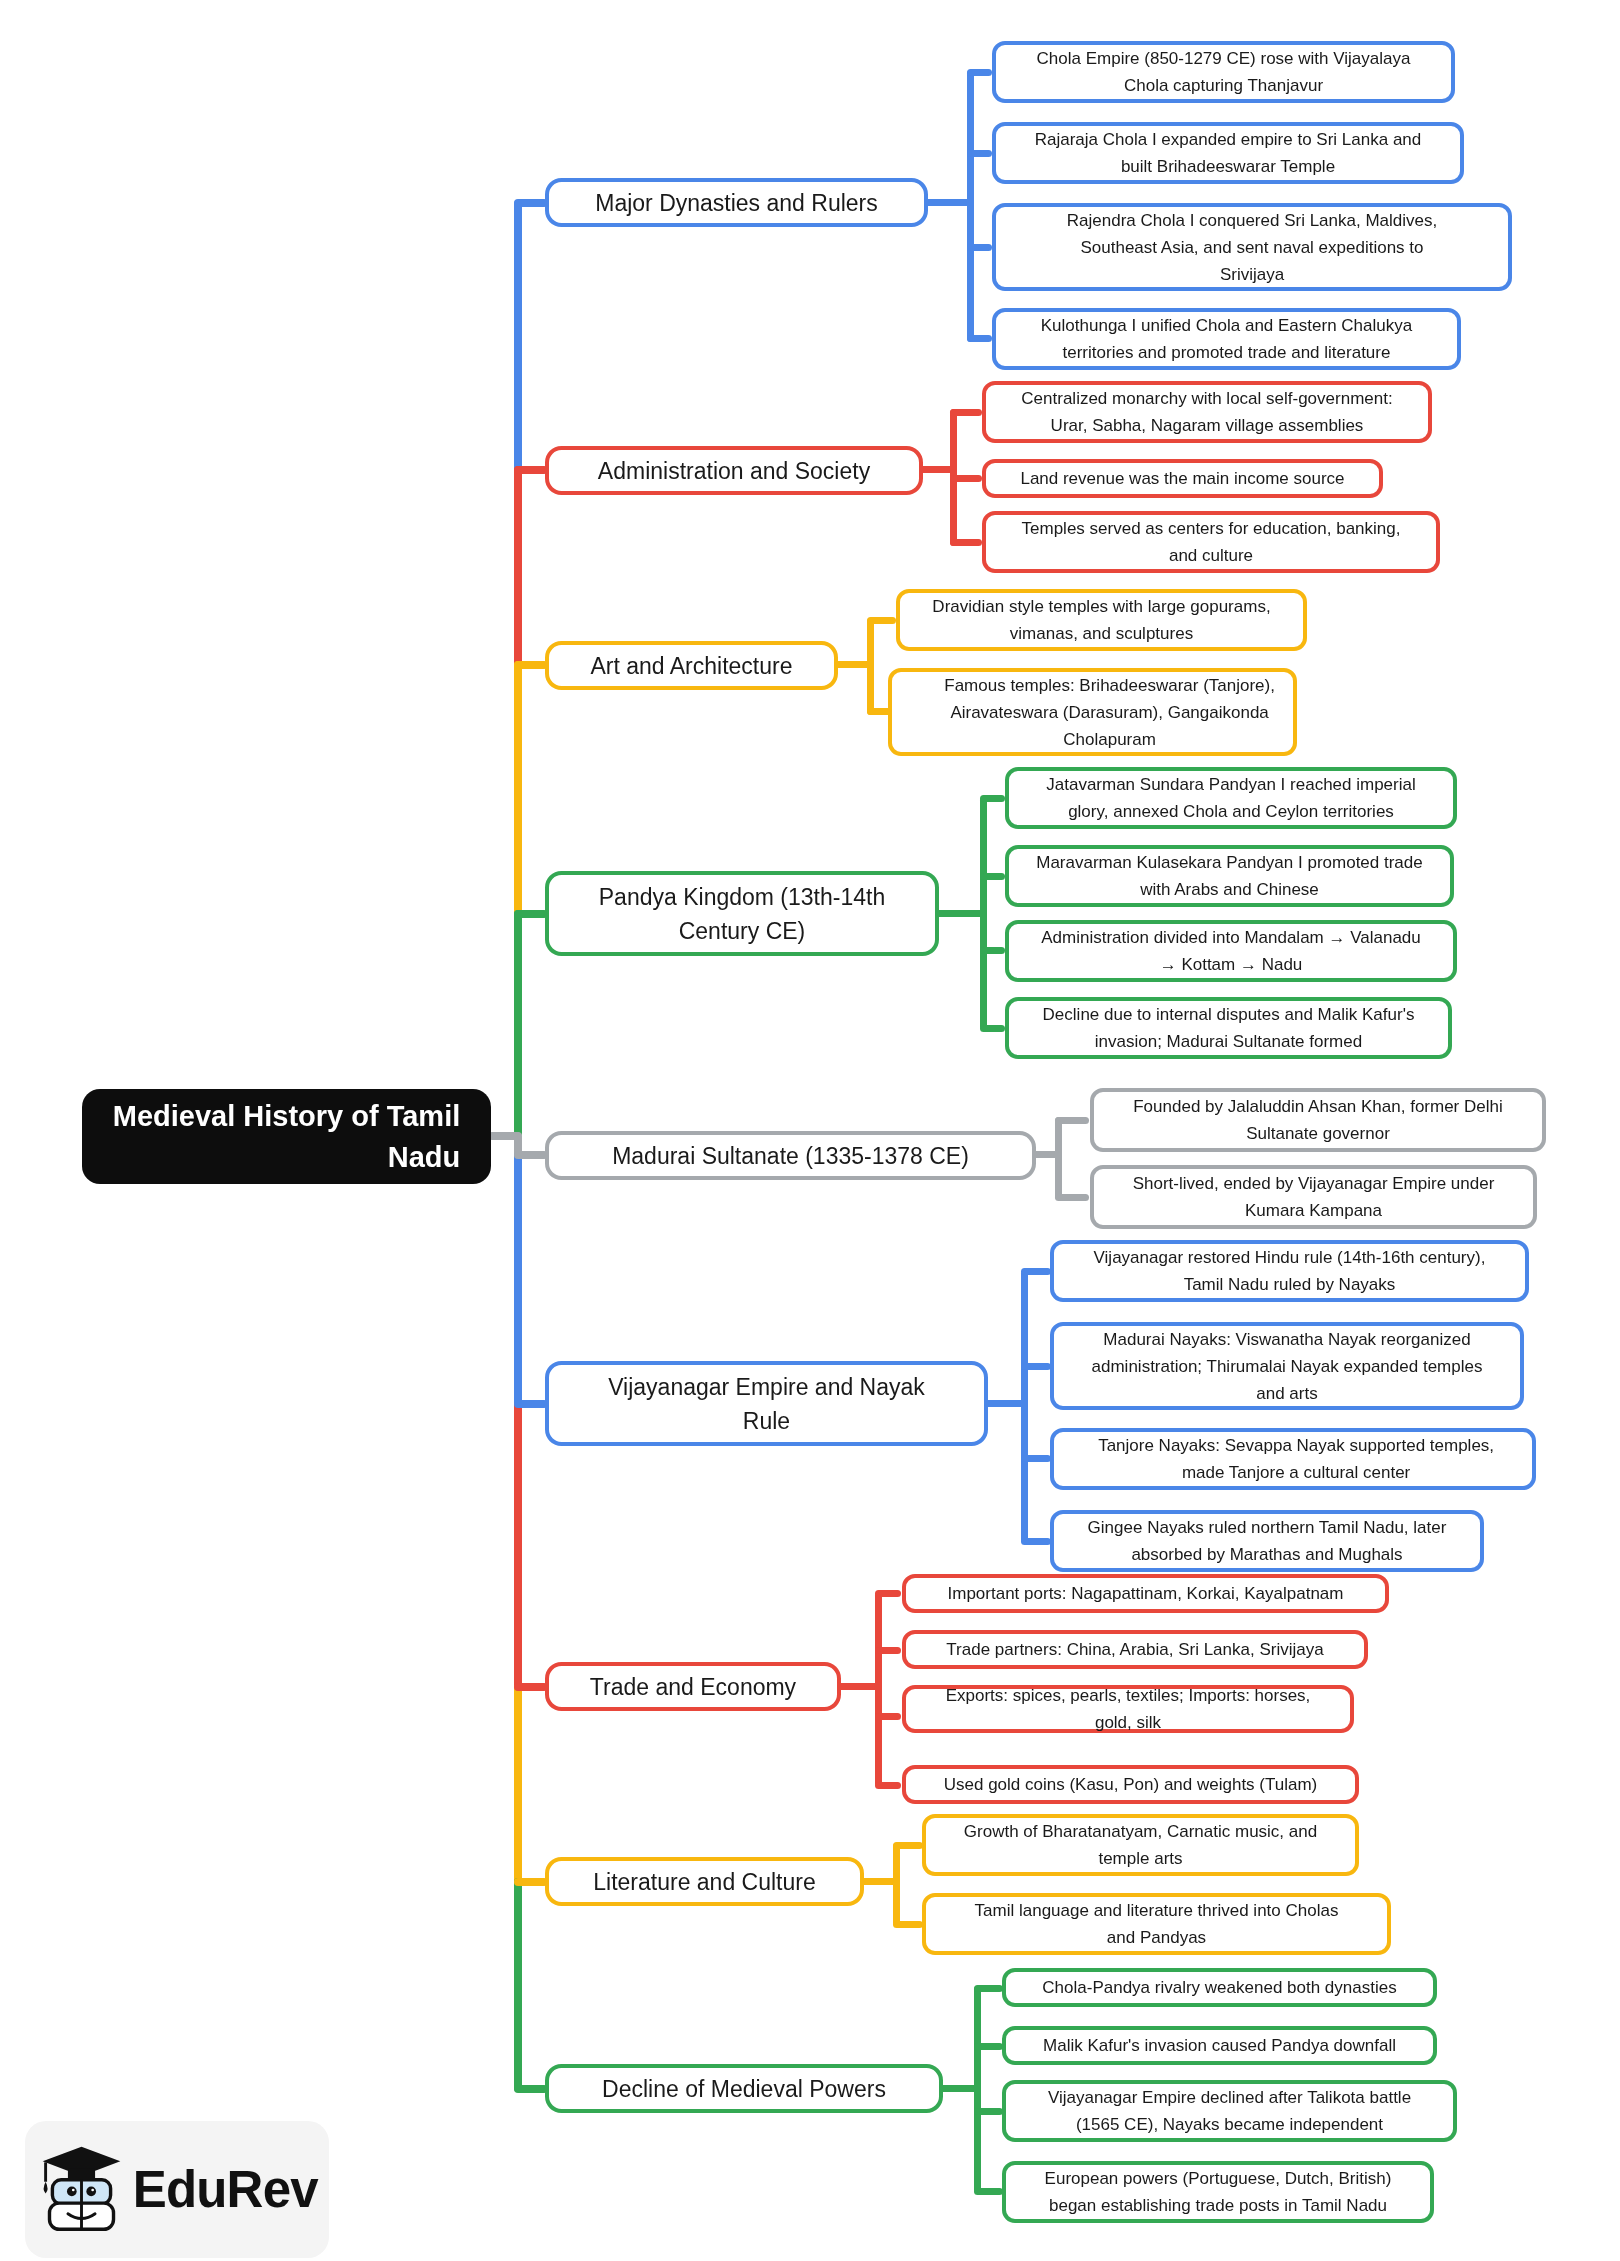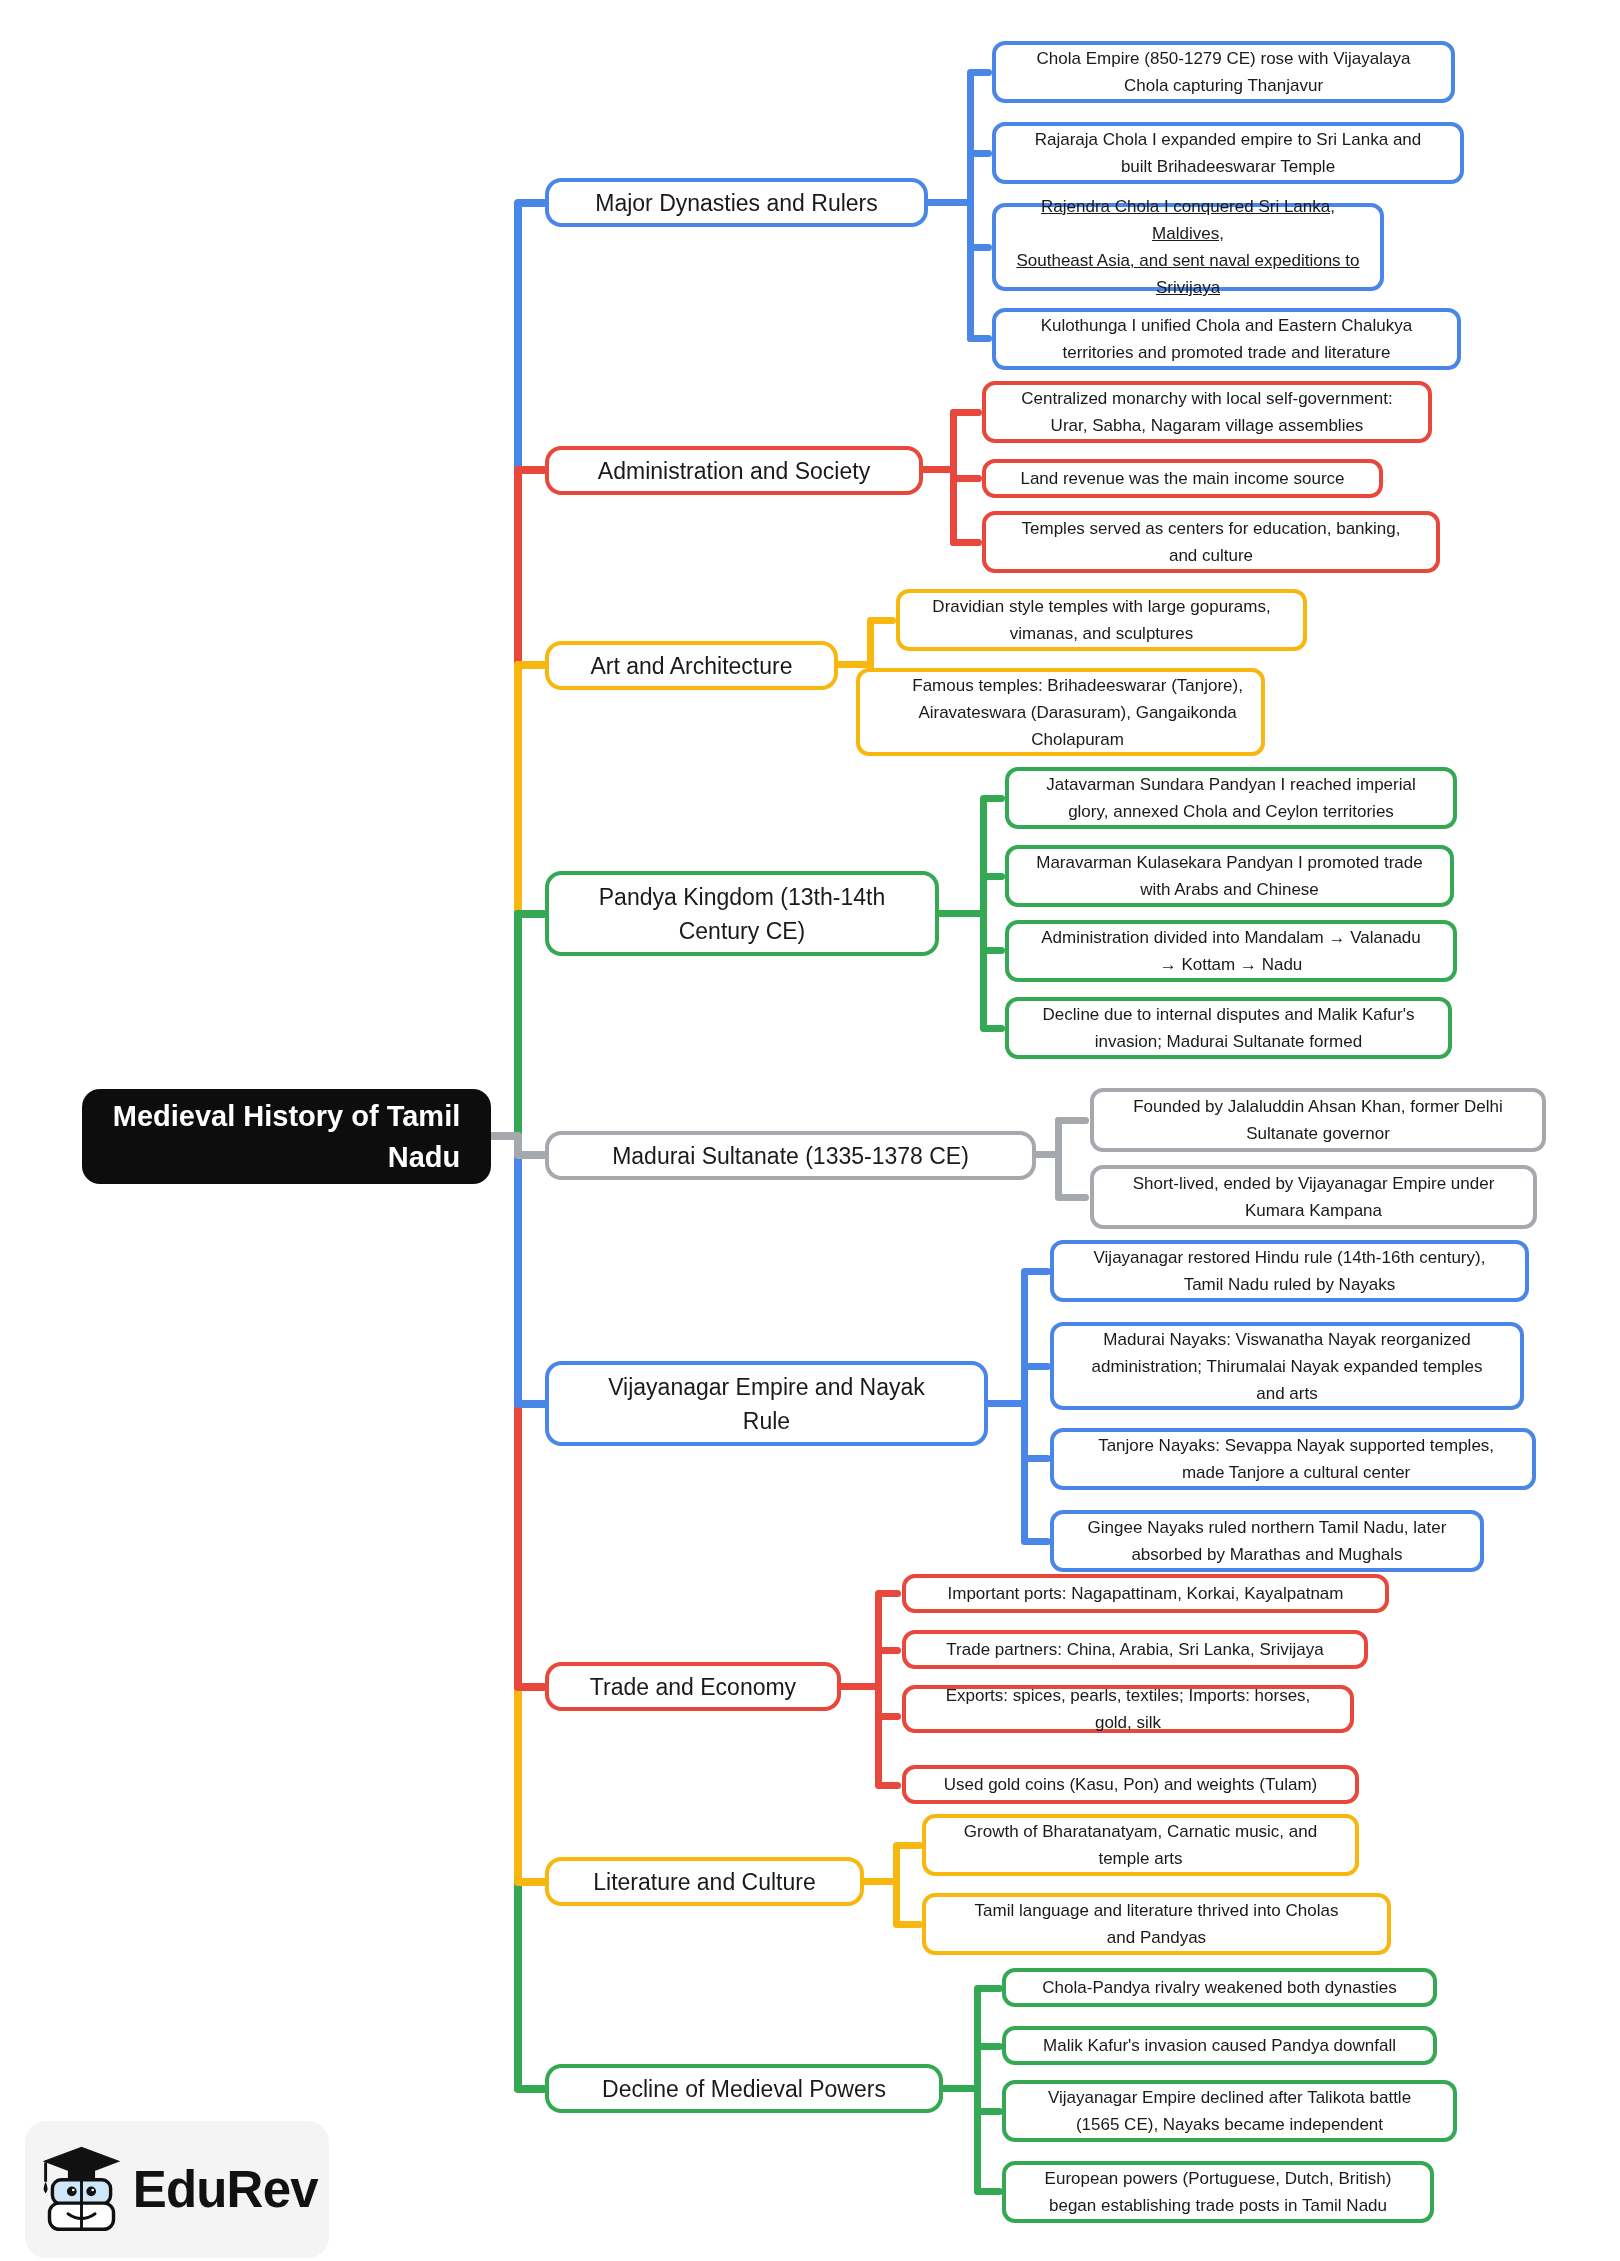--- a/index.html
+++ b/index.html
@@ -149,35 +149,35 @@
   <div class="node branch" style="left: 545px; top: 1361px; width: 443px; height: 85px; border-color: rgb(74, 134, 232);">Vijayanagar Empire and Nayak
 Rule</div>
   <div class="node branch" style="left: 545px; top: 1662px; width: 296px; height: 49px; border-color: rgb(232, 71, 59);">Trade and Economy</div>
   <div class="node branch" style="left: 545px; top: 1857px; width: 319px; height: 49px; border-color: rgb(248, 183, 15);">Literature and Culture</div>
   <div class="node branch" style="left: 545px; top: 2064px; width: 398px; height: 49px; border-color: rgb(52, 168, 83);">Decline of Medieval Powers</div>
 
   <div class="node leaf" style="left: 992px; top: 41px; width: 463px; height: 62px; border-color: rgb(74, 134, 232);">Chola Empire (850-1279 CE) rose with Vijayalaya
 Chola capturing Thanjavur</div>
   <div class="node leaf" style="left: 992px; top: 122px; width: 472px; height: 62px; border-color: rgb(74, 134, 232);">Rajaraja Chola I expanded empire to Sri Lanka and
 built Brihadeeswarar Temple</div>
-  <div class="node leaf" style="left: 992px; top: 203px; width: 392px; height: 88px; border-color: rgb(74, 134, 232); text-decoration: underline;">Rajendra Chola I conquered Sri Lanka, Maldives,
+  <div class="node leaf" style="left: 992px; top: 203px; width: 520px; height: 88px; border-color: rgb(74, 134, 232);">Rajendra Chola I conquered Sri Lanka, Maldives,
 Southeast Asia, and sent naval expeditions to
 Srivijaya</div>
   <div class="node leaf" style="left: 992px; top: 308px; width: 469px; height: 62px; border-color: rgb(74, 134, 232);">Kulothunga I unified Chola and Eastern Chalukya
 territories and promoted trade and literature</div>
 
   <div class="node leaf" style="left: 982px; top: 381px; width: 450px; height: 62px; border-color: rgb(232, 71, 59);">Centralized monarchy with local self-government:
 Urar, Sabha, Nagaram village assemblies</div>
   <div class="node leaf" style="left: 982px; top: 459px; width: 401px; height: 39px; border-color: rgb(232, 71, 59);">Land revenue was the main income source</div>
   <div class="node leaf" style="left: 982px; top: 511px; width: 458px; height: 62px; border-color: rgb(232, 71, 59);">Temples served as centers for education, banking,
 and culture</div>
 
   <div class="node leaf" style="left: 896px; top: 589px; width: 411px; height: 62px; border-color: rgb(248, 183, 15);">Dravidian style temples with large gopurams,
 vimanas, and sculptures</div>
-  <div class="node leaf" style="left: 856px; top: 668px; width: 409px; height: 88px; border-color: rgb(248, 183, 15); padding-left: 44px;">Famous temples: Brihadeeswarar (Tanjore),
+  <div class="node leaf" style="left: 888px; top: 668px; width: 409px; height: 88px; border-color: rgb(248, 183, 15); padding-left: 44px;">Famous temples: Brihadeeswarar (Tanjore),
 Airavateswara (Darasuram), Gangaikonda
 Cholapuram</div>
 
   <div class="node leaf" style="left: 1005px; top: 767px; width: 452px; height: 62px; border-color: rgb(52, 168, 83);">Jatavarman Sundara Pandyan I reached imperial
 glory, annexed Chola and Ceylon territories</div>
   <div class="node leaf" style="left: 1005px; top: 845px; width: 449px; height: 62px; border-color: rgb(52, 168, 83);">Maravarman Kulasekara Pandyan I promoted trade
 with Arabs and Chinese</div>
   <div class="node leaf" style="left: 1005px; top: 920px; width: 452px; height: 62px; border-color: rgb(52, 168, 83);">Administration divided into Mandalam → Valanadu
 → Kottam → Nadu</div>
   <div class="node leaf" style="left: 1005px; top: 997px; width: 447px; height: 62px; border-color: rgb(52, 168, 83);">Decline due to internal disputes and Malik Kafur's

